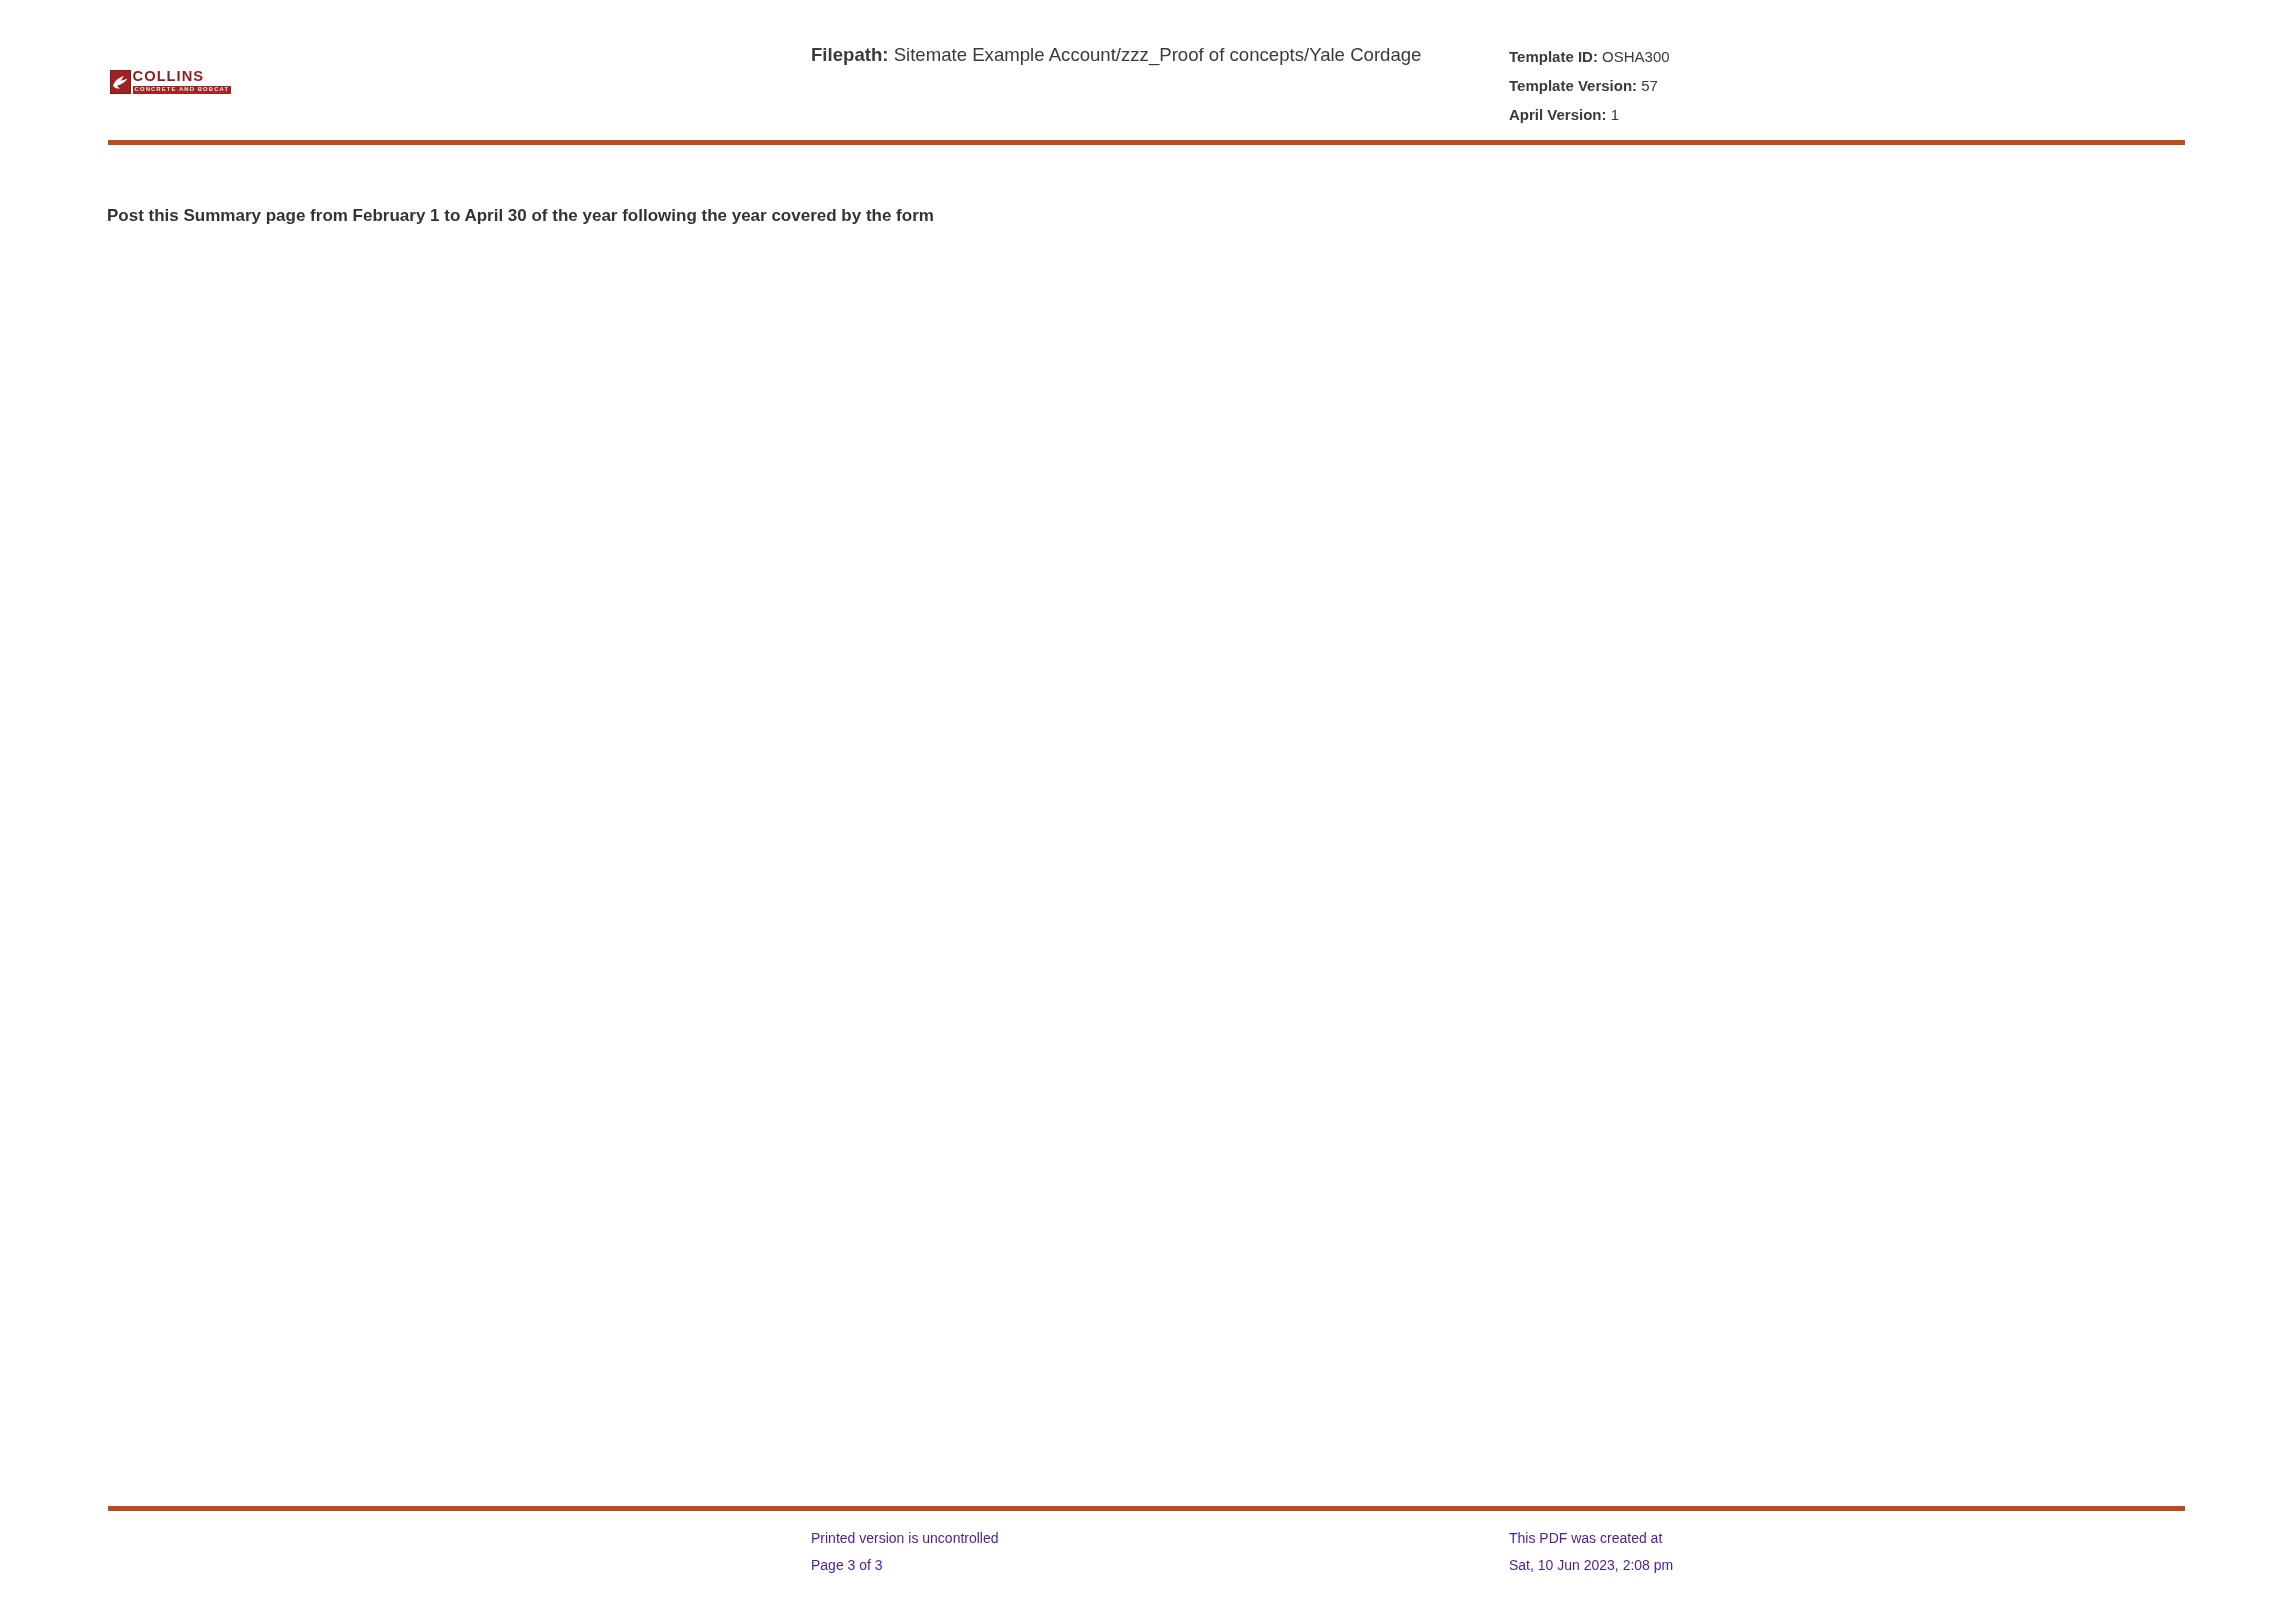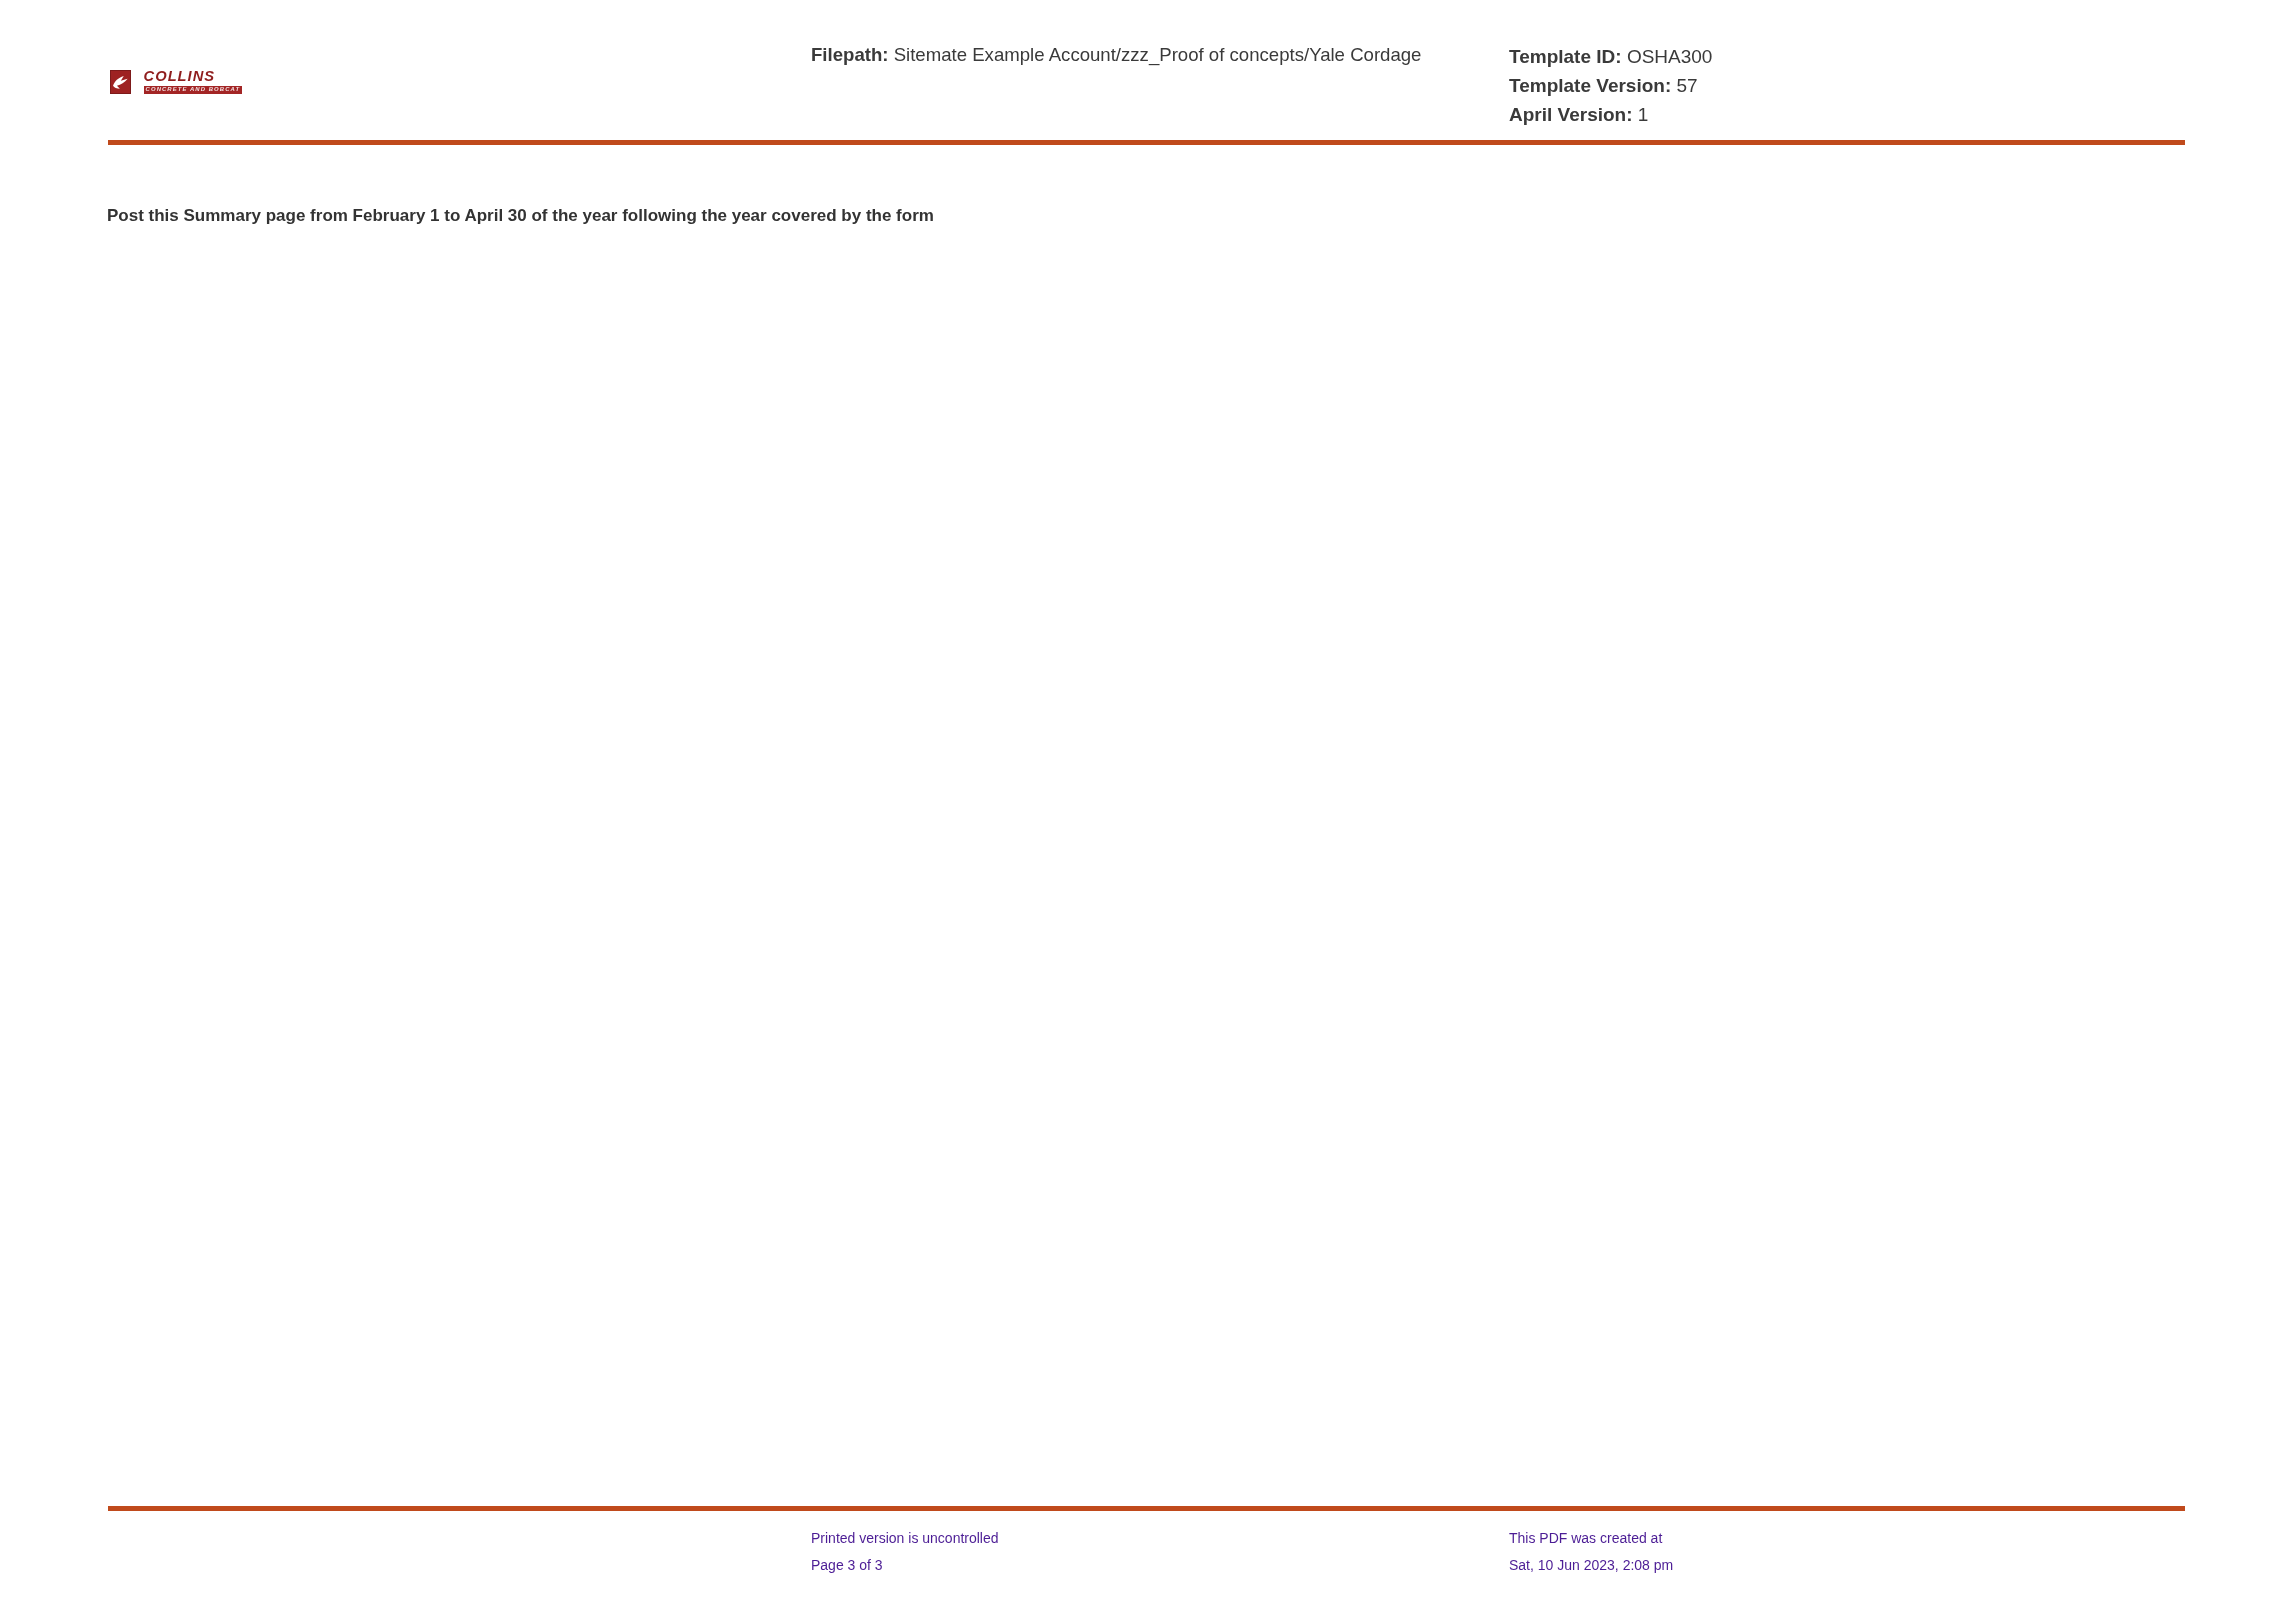--- a/index.html
+++ b/index.html
@@ -18,23 +18,22 @@
     background: #ffffff;
   }
 
   
   .logo {
     position: absolute;
     left: 110px;
     top: 70px;
     display: flex;
     align-items: stretch;
-    gap: 13px;
+    gap: 2px;
     height: 23.5px;
-    font-style: italic;
   }
   .logo-icon {
     width: 20.6px;
     height: 23.5px;
     background: #9e2222;
     border: 1px solid #7d1a1a;
     display: flex;
     align-items: center;
     justify-content: center;
     flex: 0 0 auto;
@@ -71,21 +70,21 @@
     top: 43px;
     font-size: 18.6px;
     line-height: 23.5px;
     color: #3a3a3a;
     white-space: nowrap;
   }
   .meta {
     position: absolute;
     left: 1509px;
     top: 42px;
-    font-size: 19px;
+    font-size: 15px;
     line-height: 29px;
     color: #3a3a3a;
     white-space: nowrap;
   }
   .label { font-weight: bold; }
 
   .rule {
     position: absolute;
     left: 108px;
     width: 2077px;

